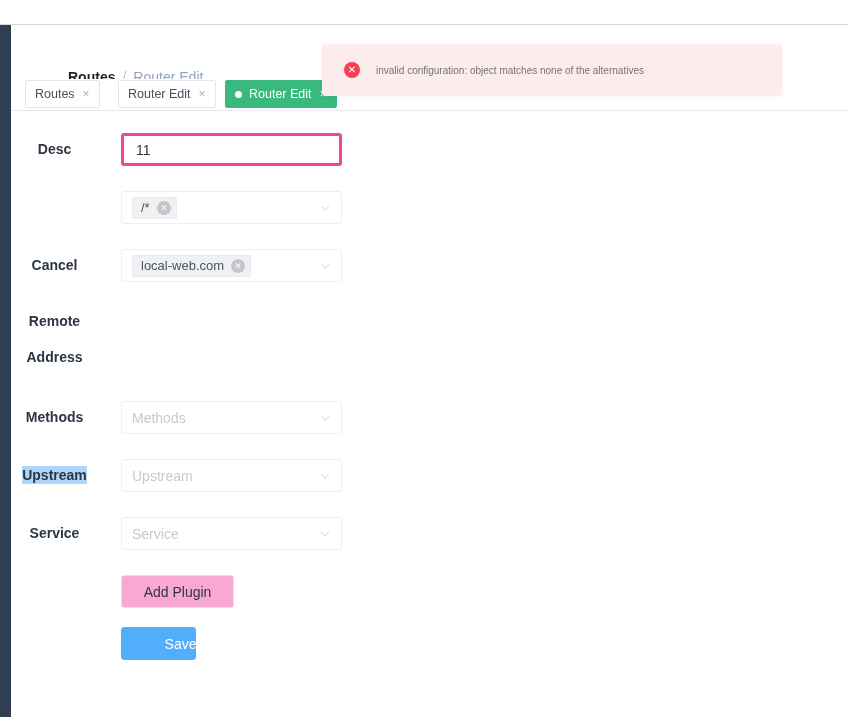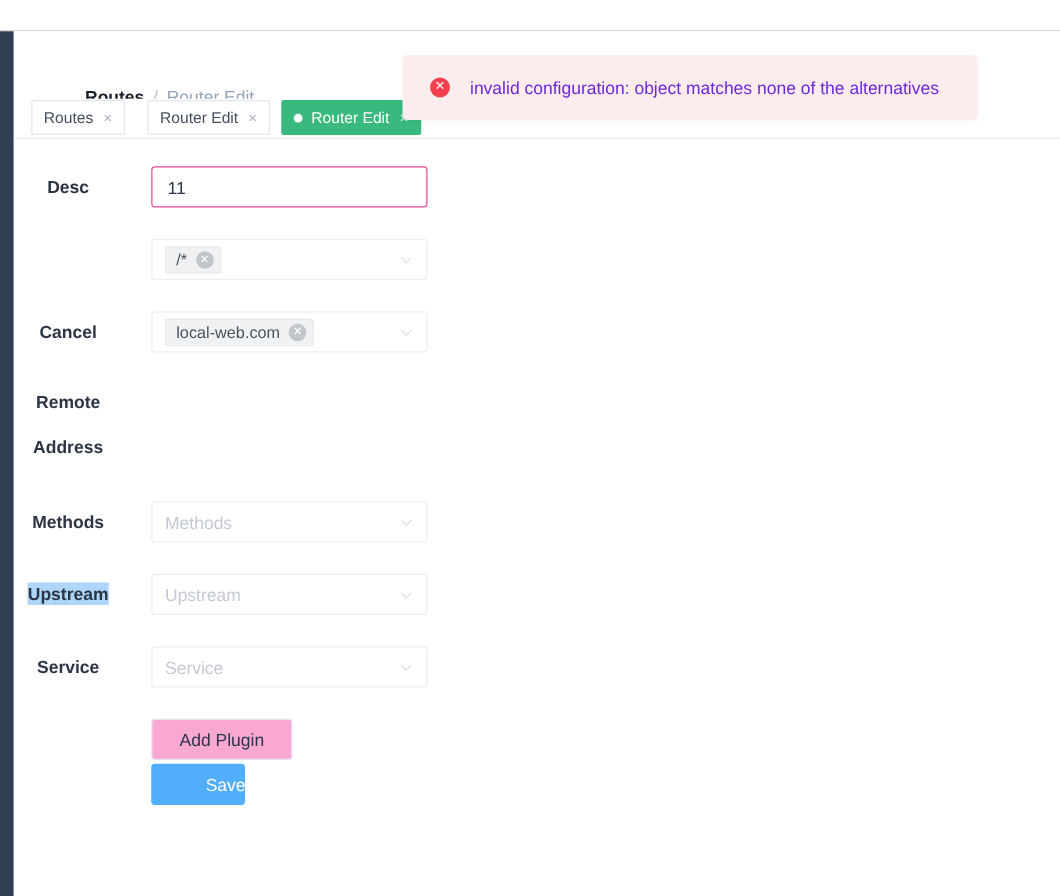--- a/index.html
+++ b/index.html
@@ -126,22 +126,22 @@
     background: #f5414f;
     color: #ffffff;
     font-size: 10px;
     line-height: 16px;
     text-align: center;
     flex: none;
     margin-right: 16px;
     font-family: "DejaVu Sans", sans-serif;
   }
   .toast-msg {
-    color: #6d28d9;
-    font-size: 14px;
+    color: #737373;
+    font-size: 10px;
     white-space: nowrap;
   }
 
   
   .form {
     position: absolute;
     left: 11px; top: 111px;
     width: 837px; height: 606px;
     background: #ffffff;
   }
@@ -178,21 +178,21 @@
   }
   .form-control {
     position: absolute;
     left: 110px; top: 0;
     width: 221px;
     height: 33px;
   }
 
   .text-input {
     width: 100%; height: 100%;
-    border: 1px solid #ec4899;
+    border: 3px solid #ec4899;
     border-radius: 3px;
     background: #ffffff;
     font-size: 14px;
     color: #2b3544;
     padding: 2px 12px;
     font-family: "Liberation Sans", sans-serif;
     outline: none;
   }
   .text-input::placeholder { color: #c2c7d0; }
 
@@ -260,21 +260,21 @@
     background: #f9a8d4;
     border: 1px solid #e2e4e8;
     color: #2b3544;
   }
   .btn-primary {
     background: #51aefb;
     border: 1px solid #51aefb;
     color: #ffffff;
   }
   #btn-add-plugin { left: 110px; top: 464px; width: 113px; }
-  #btn-save       { left: 110px; top: 500px; width: 75px; padding-left: 44px; }
+  #btn-save       { left: 110px; top: 516px; width: 75px; padding-left: 44px; }
   #btn-cancel     { left: 194px; top: 522px; width: 86px; }
 </style>
 </head>
 <body>
 
 <div id="app">
 
   <div class="top-strip"></div>
 
   <div class="sidebar-rail"></div>

